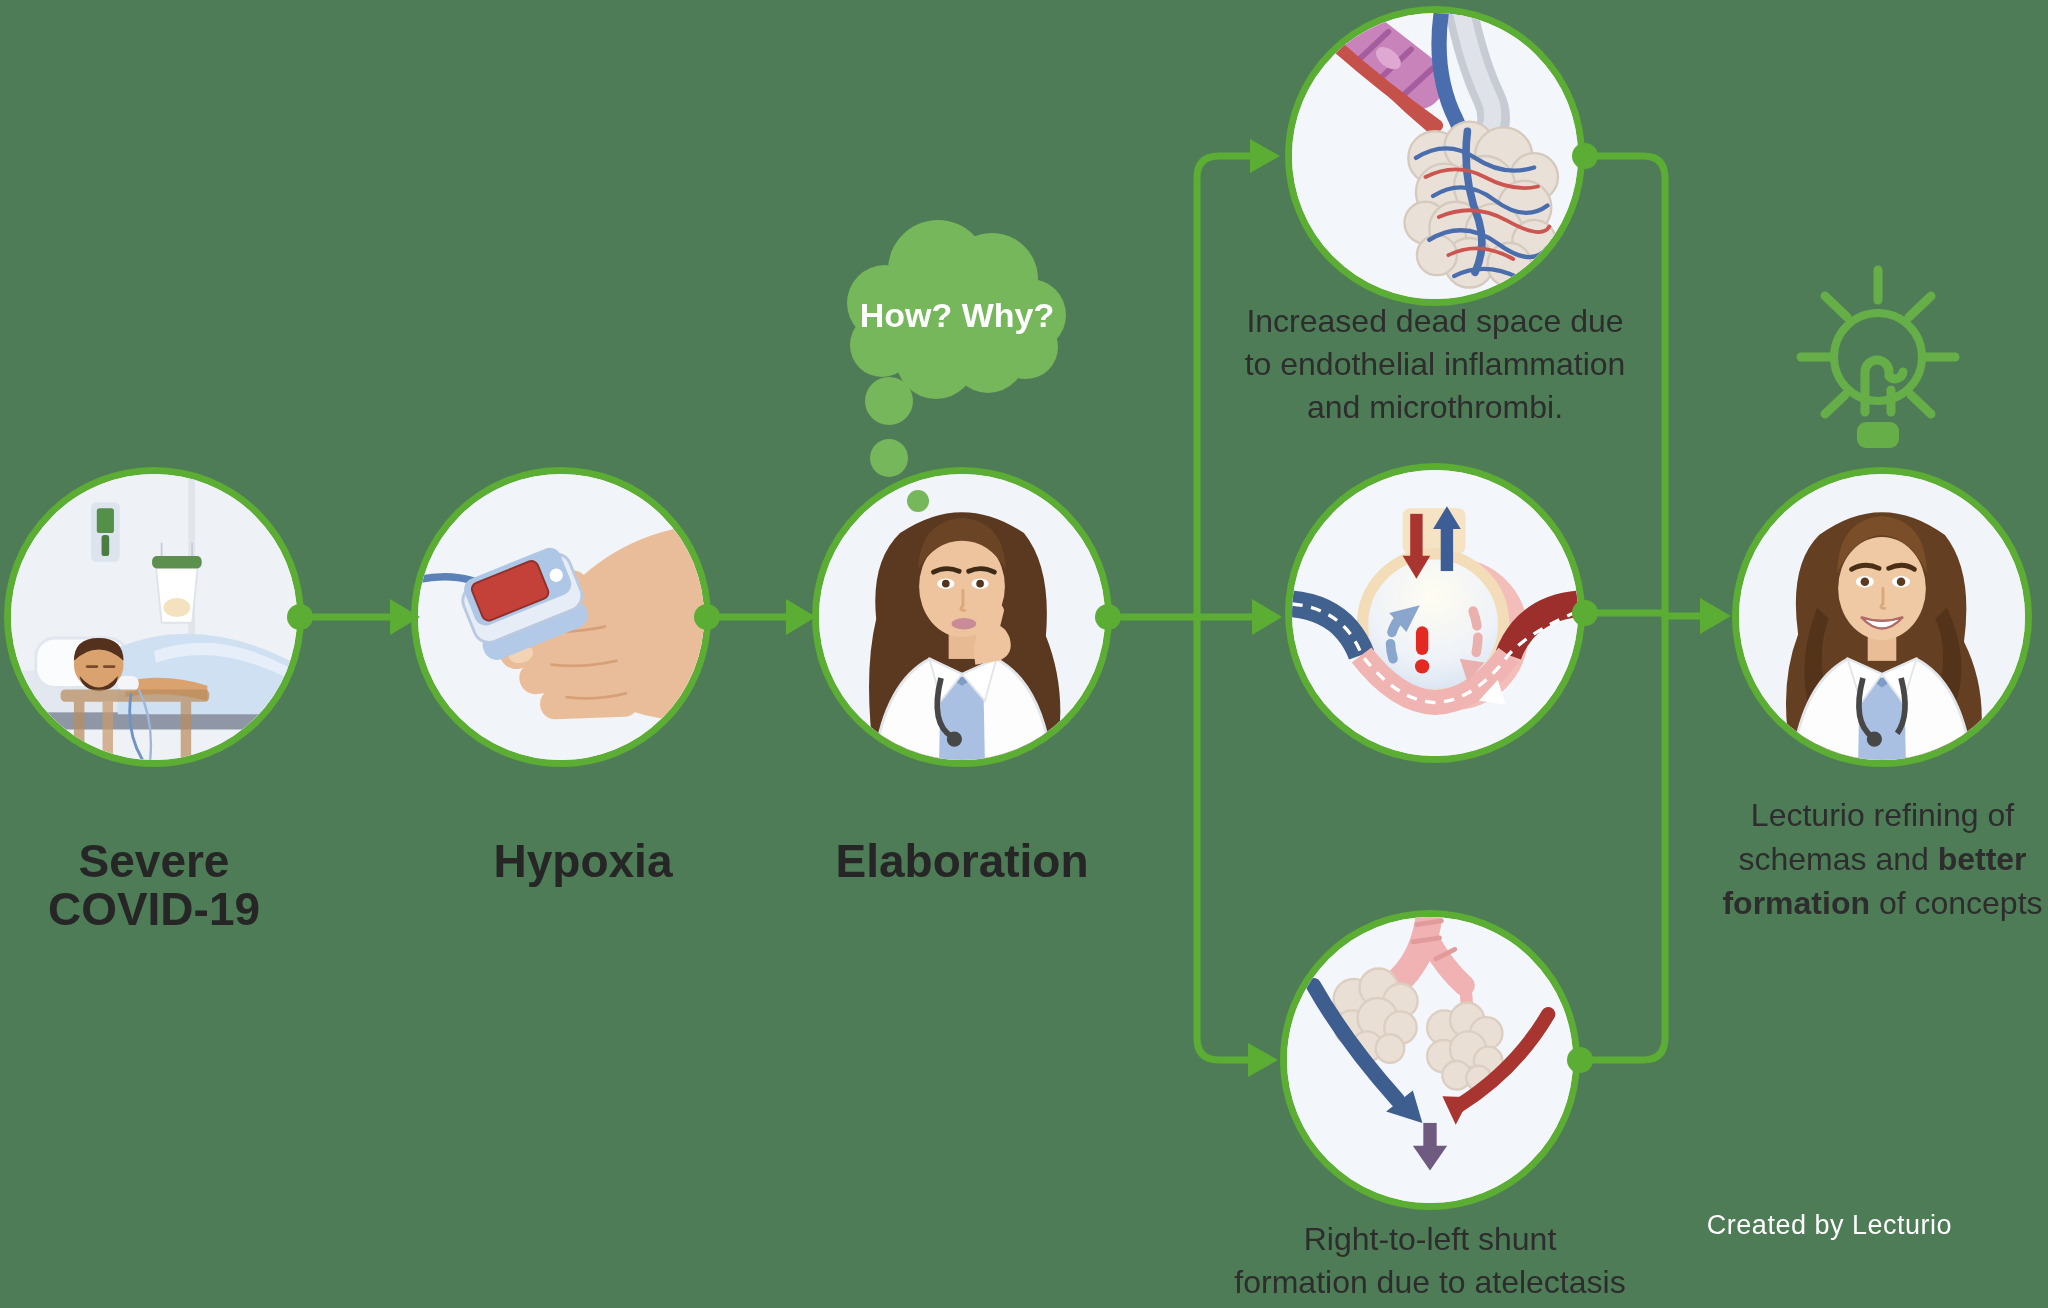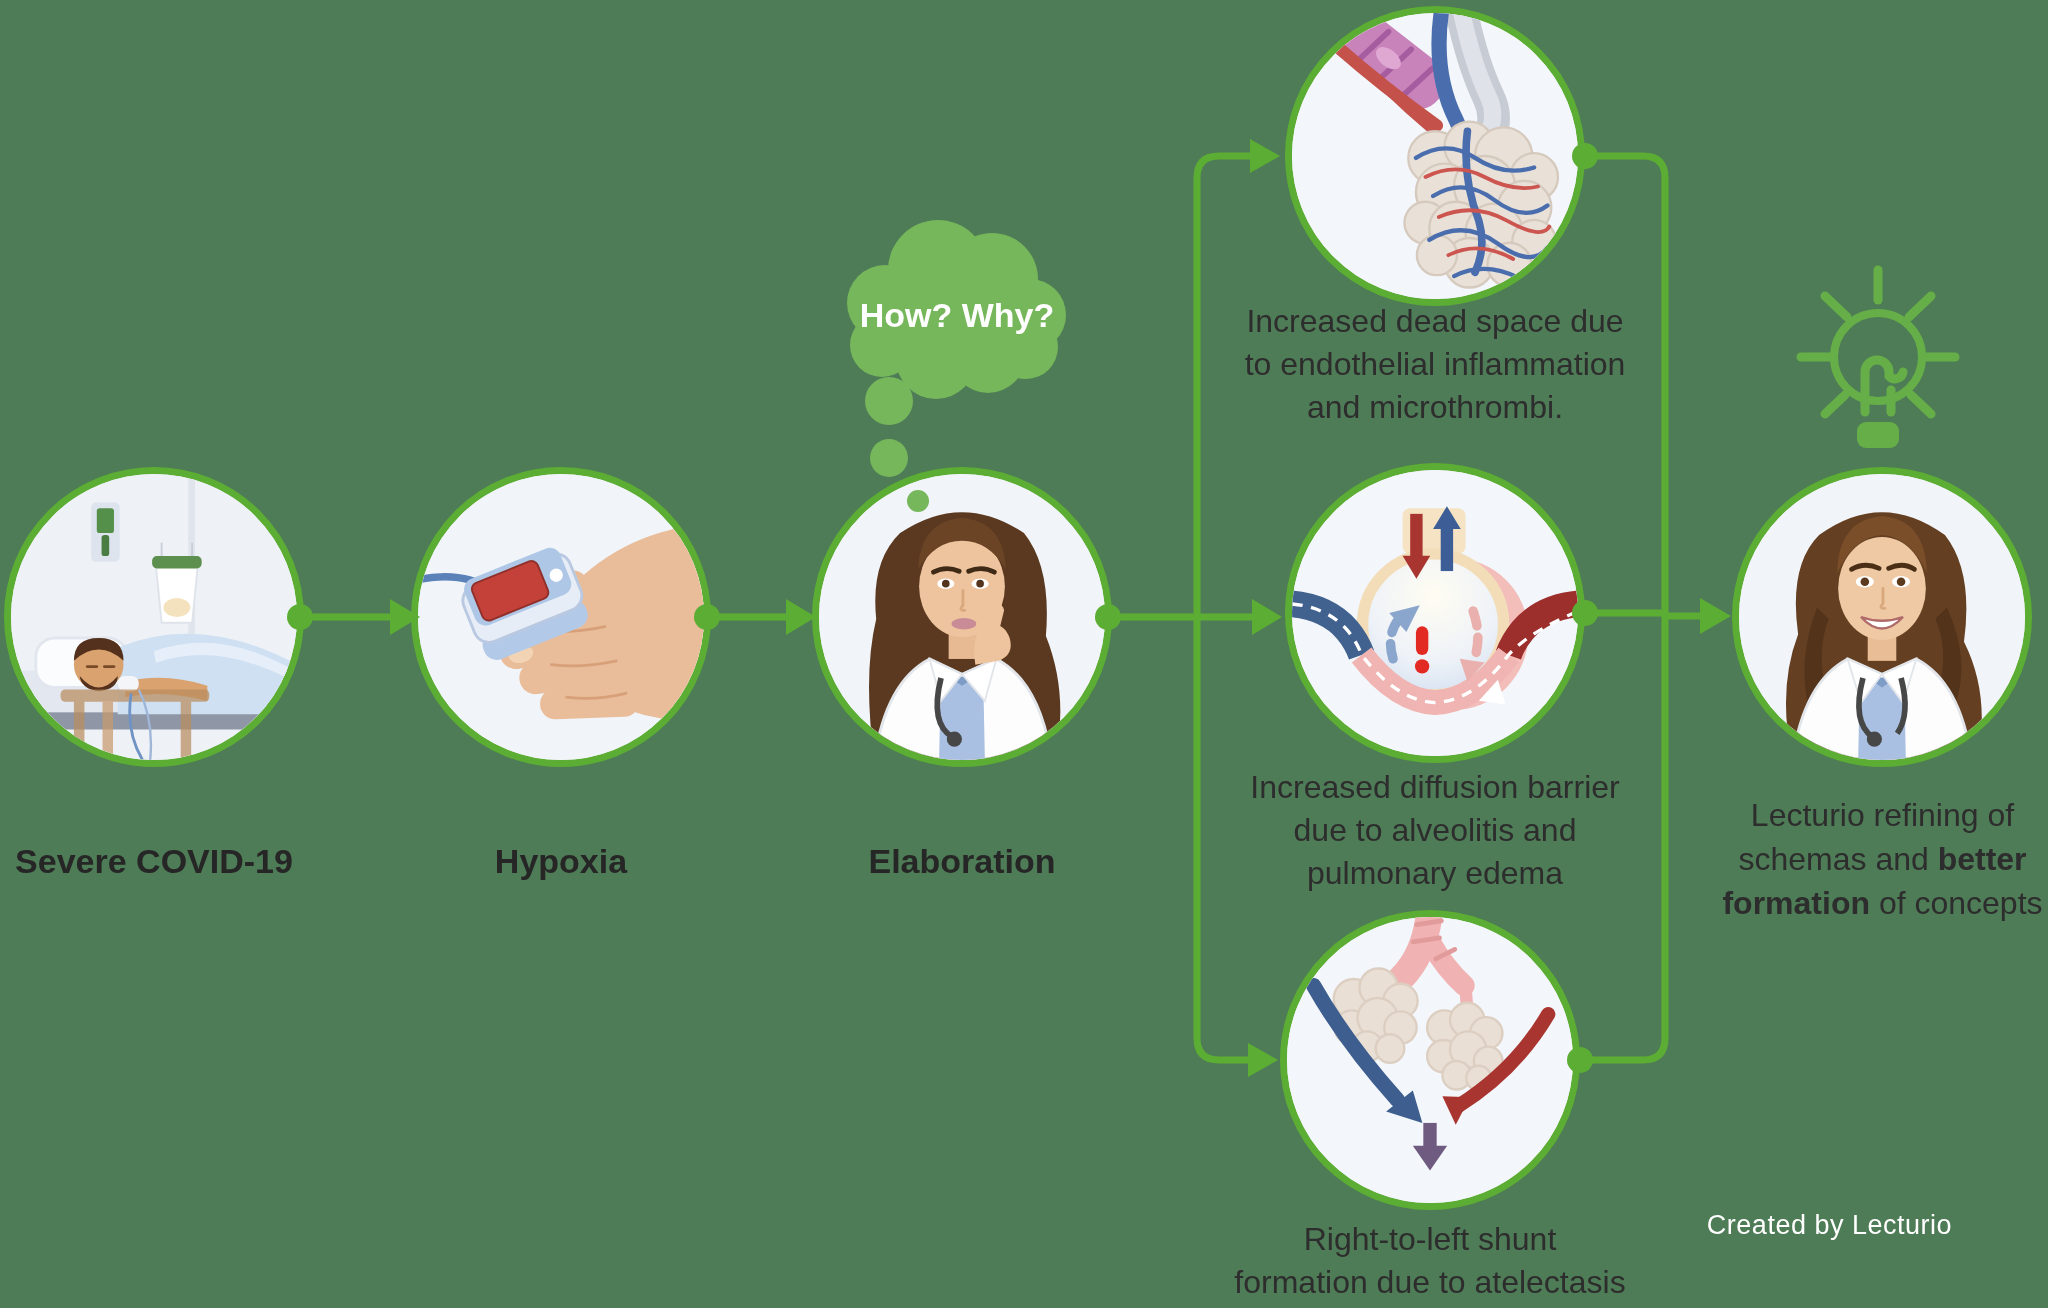--- a/index.html
+++ b/index.html
@@ -12,21 +12,21 @@
   .node{
     position:absolute;width:300px;height:300px;border-radius:50%;
     box-sizing:border-box;border:7px solid #5cad34;background:#f2f4f8;
   }
   .art{position:absolute;inset:0;border-radius:50%;overflow:hidden;}
   .art svg{display:block;width:100%;height:100%;}
   .caption{
     position:absolute;text-align:center;color:#2d2d2d;
     font-size:32px;line-height:43px;white-space:pre-line;
   }
-  .caption .title{font-weight:bold;font-size:34px;color:#262626;}
+  .caption .title{font-weight:bold;font-size:46px;color:#262626;}
   .rl{display:block;}
   .b{font-weight:bold;}
   .overlay{position:absolute;left:0;top:0;pointer-events:none;}
   .credit{
     position:absolute;top:1210px;right:96px;
     font-size:27px;color:#ffffff;letter-spacing:.5px;
   }
 </style>
 </head>
 <body>
@@ -377,35 +377,32 @@
       <path d="M70 150 V110 A12 12 0 0 1 94 110 V114 A8 8 0 0 0 108 110"></path>
       <path d="M96 150 V128"></path>
     </g>
     <rect x="62" y="160" width="42" height="26" rx="9" fill="#66af48"></rect>
   </svg>
 
   <div class="caption" style="left:4px;top:797px;width:300px;">
     <span class="title">Severe COVID-19</span>
   </div>
 
-  <div class="caption" style="left:406px;top:797px;width:310px;">
+  <div class="caption" style="left:428px;top:797px;width:310px;">
     <span class="title">Hypoxia</span>
   </div>
 
   <div class="caption" style="left:812px;top:797px;width:300px;">
     <span class="title">Elaboration</span>
   </div>
 
   <div class="caption" style="left:1205px;top:300px;width:460px;">Increased dead space due
 to endothelial inflammation
 and microthrombi.</div>
 
-  <div class="caption" style="left:1205px;top:766px;width:460px;">Increased diffusion barrier
-due to alveolitis and
-pulmonary edema</div>
 
   <div class="caption" style="left:1200px;top:1218px;width:460px;">Right-to-left shunt
 formation due to atelectasis</div>
 
   <div class="caption" style="left:1705px;top:793px;width:355px;line-height:44px;"><span class="rl"><span>Lecturio refining of</span></span><span class="rl"><span>schemas and </span><span class="b">better</span></span><span class="rl"><span class="b">formation</span><span> of concepts</span></span></div>
 
   <svg class="overlay" width="2048" height="1308" viewBox="0 0 2048 1308">
     <g stroke="#5cad34" stroke-width="7" fill="none" stroke-linecap="round">
 
       <path d="M313 617 H390"></path>

